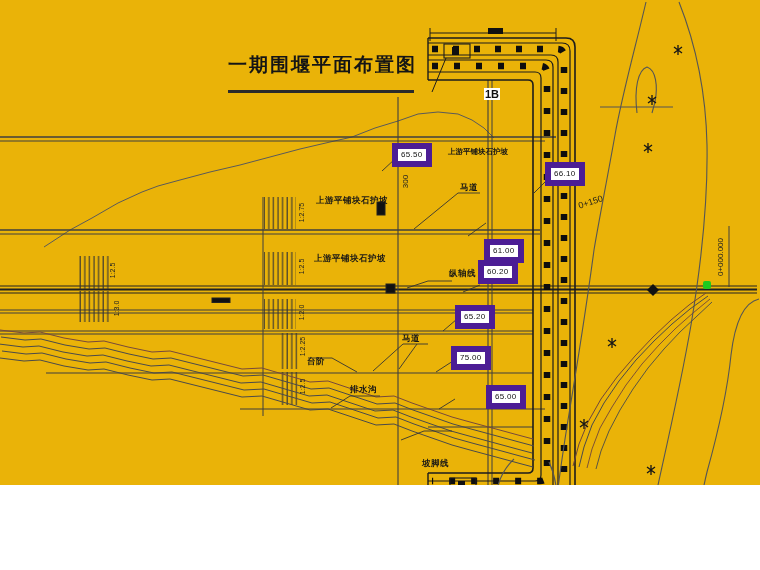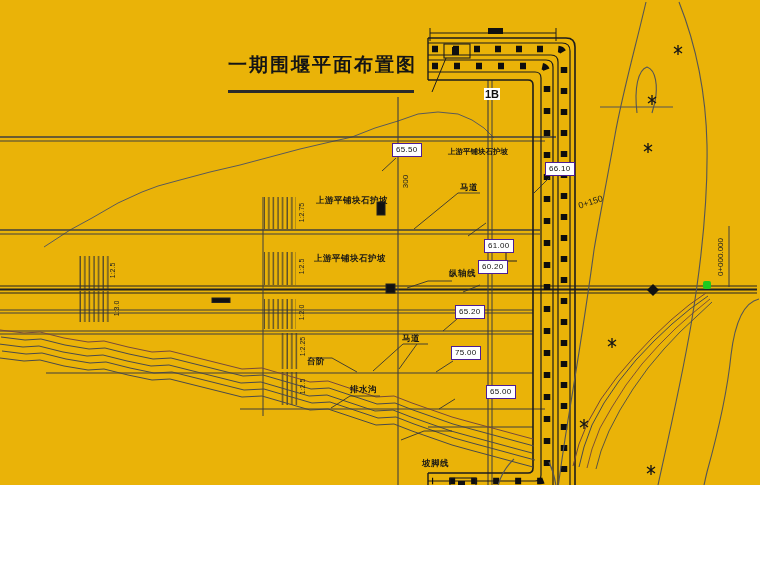--- a/index.html
+++ b/index.html
@@ -2,21 +2,21 @@
 <html><head>
 <meta charset="utf-8">
 <style>
   html,body{margin:0;padding:0;background:#fff;}
   #stage{position:relative;width:760px;height:485px;background:#eab308;overflow:hidden;
          font-family:"Liberation Sans","DejaVu Sans",sans-serif;color:#1c1c1c;}
   #linework{position:absolute;left:0;top:0;}
   .lbl{position:absolute;font-size:8.5px;line-height:1;color:#161616;white-space:nowrap;
        letter-spacing:.5px;font-weight:bold;}
   .lbl.small{font-size:7.5px;letter-spacing:0;}
-  .elev{position:absolute;font-size:8px;line-height:1;color:#111;border:1px solid #4c1d95;
+  .elev{position:absolute;font-size:8px;line-height:1;color:#111;border:6px solid #4c1d95;
         background:#fff;padding:2px 3px;white-space:nowrap;letter-spacing:.3px;}
   .slope{position:absolute;font-size:7px;line-height:1;color:#222;white-space:nowrap;
          width:30px;text-align:center;transform:rotate(-90deg);}
   .rot90{position:absolute;font-size:8px;line-height:1;color:#222;white-space:nowrap;
          width:60px;text-align:center;transform:rotate(-90deg);}
   .sta{position:absolute;font-size:9px;color:#1a1a1a;transform:rotate(-18deg);white-space:nowrap;}
   .marker{position:absolute;font-size:11px;font-weight:bold;color:#101010;background:#fff;
           padding:0 1px;}
   #title{position:absolute;left:228px;top:52px;font-size:19px;font-weight:bold;
          letter-spacing:2px;color:#151515;}

